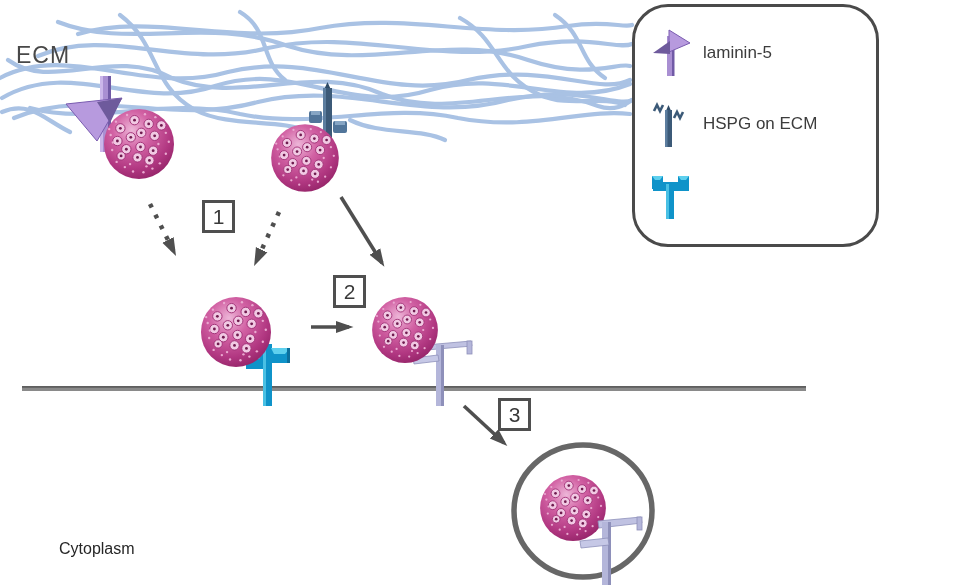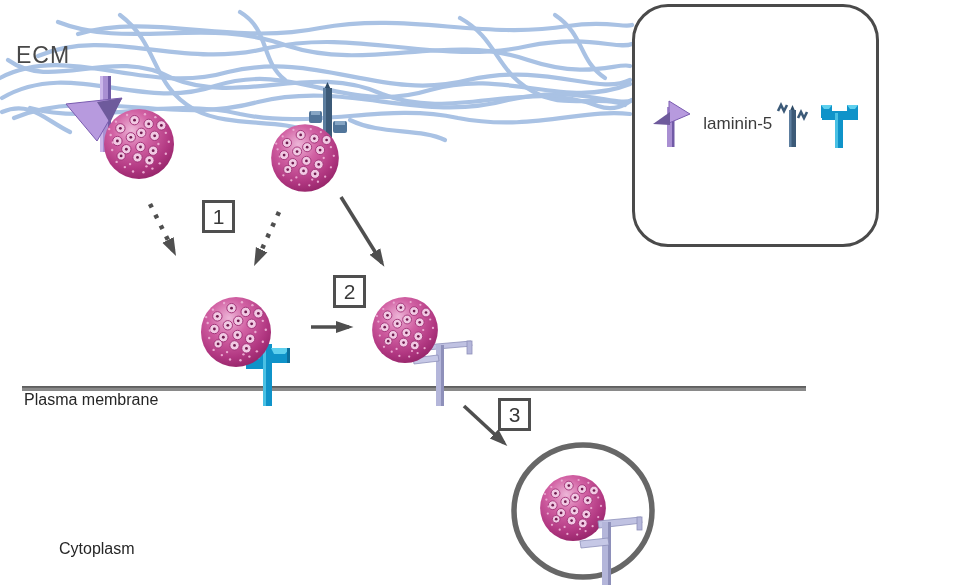--- a/index.html
+++ b/index.html
@@ -11,22 +11,22 @@
   #pm-label{left:24px;top:391px;font-size:16px;color:#262626;}
   #cy-label{left:24px;top:540px;font-size:16px;color:#262626;margin-left:35px;}
   .step-box{position:absolute;width:27px;height:27px;border:3px solid #4f4f4f;background:#fff;
             display:flex;align-items:center;justify-content:center;
             font-size:21px;color:#3a3a3a;}
   #step-1{left:202px;top:200px;}
   #step-2{left:333px;top:275px;}
   #step-3{left:498px;top:398px;}
   #legend{position:absolute;left:632px;top:4px;width:247px;height:243px;background:#fff;
           border:3px solid #4a4a4a;border-radius:36px;box-sizing:border-box;
-          display:flex;flex-direction:row;justify-content:space-around;
-          padding:10px 14px 14px 14px;align-items:center;}
+          display:flex;flex-direction:column;justify-content:space-around;
+          padding:10px 14px 14px 14px;}
   .legend-row{display:flex;align-items:center;gap:10px;}
   .legend-icon{width:44px;height:50px;flex:0 0 44px;}
   .legend-label{font-size:17px;color:#3c3c3c;}
 </style>
 </head>
 <body>
 
 <div id="stage">
 
   <svg id="artwork" width="959" height="585" viewBox="0 0 959 585">
@@ -178,21 +178,20 @@
     <g stroke="#4f4f4f" fill="none">
       <line x1="150" y1="204" x2="174" y2="252" stroke-width="4.5" stroke-dasharray="4 8" marker-end="url(#arw)"></line>
       <line x1="279" y1="212" x2="256" y2="262" stroke-width="4.5" stroke-dasharray="4 8" marker-end="url(#arw)"></line>
       <line x1="341" y1="197" x2="382" y2="263" stroke-width="3.6" marker-end="url(#arw)"></line>
       <line x1="311" y1="327" x2="349" y2="327" stroke-width="3.6" marker-end="url(#arw)"></line>
       <line x1="464" y1="406" x2="504" y2="443" stroke-width="3.6" marker-end="url(#arw)"></line>
     </g>
   </svg>
 
   <div class="lbl" id="ecm-label">ECM</div>
-  <div class="lbl" id="pm-label">Plasma membrane</div>
   <div class="lbl" id="cy-label">Cytoplasm</div>
 
   <div class="step-box" id="step-1">1</div>
   <div class="step-box" id="step-2">2</div>
   <div class="step-box" id="step-3">3</div>
 
   <div id="legend">
 
     <div class="legend-row">
       <svg class="legend-icon" viewBox="0 0 44 50">
@@ -205,20 +204,21 @@
     </div>
 
     <div class="legend-row">
       <svg class="legend-icon" viewBox="0 0 44 50">
         <polygon points="16,14 19.5,6 23,14" fill="#2f4b66"></polygon>
         <rect x="16" y="11" width="7" height="37" fill="#3c5a78"></rect>
         <rect x="16" y="11" width="2.5" height="37" fill="#5d7e9f"></rect>
         <path d="M5,12 l3,-6 l3,6 l3,-6" fill="none" stroke="#3c5a78" stroke-width="2.6"></path>
         <path d="M25,19 l3,-6 l3,6 l3,-6" fill="none" stroke="#3c5a78" stroke-width="2.6"></path>
       </svg>
+      <span class="legend-label">HSPG on ECM</span>
     </div>
 
     <div class="legend-row">
       <svg class="legend-icon" viewBox="0 0 44 50">
         <rect x="4" y="12" width="36" height="9" fill="#0f93c9"></rect>
         <rect x="3" y="6" width="11" height="13" fill="#0f93c9"></rect>
         <polygon points="3,6 14,6 11,10 6,10" fill="#5ed0ee"></polygon>
         <rect x="29" y="6" width="11" height="13" fill="#0f93c9"></rect>
         <polygon points="29,6 40,6 37,10 32,10" fill="#5ed0ee"></polygon>
         <rect x="17" y="14" width="8" height="35" fill="#0f93c9"></rect>

